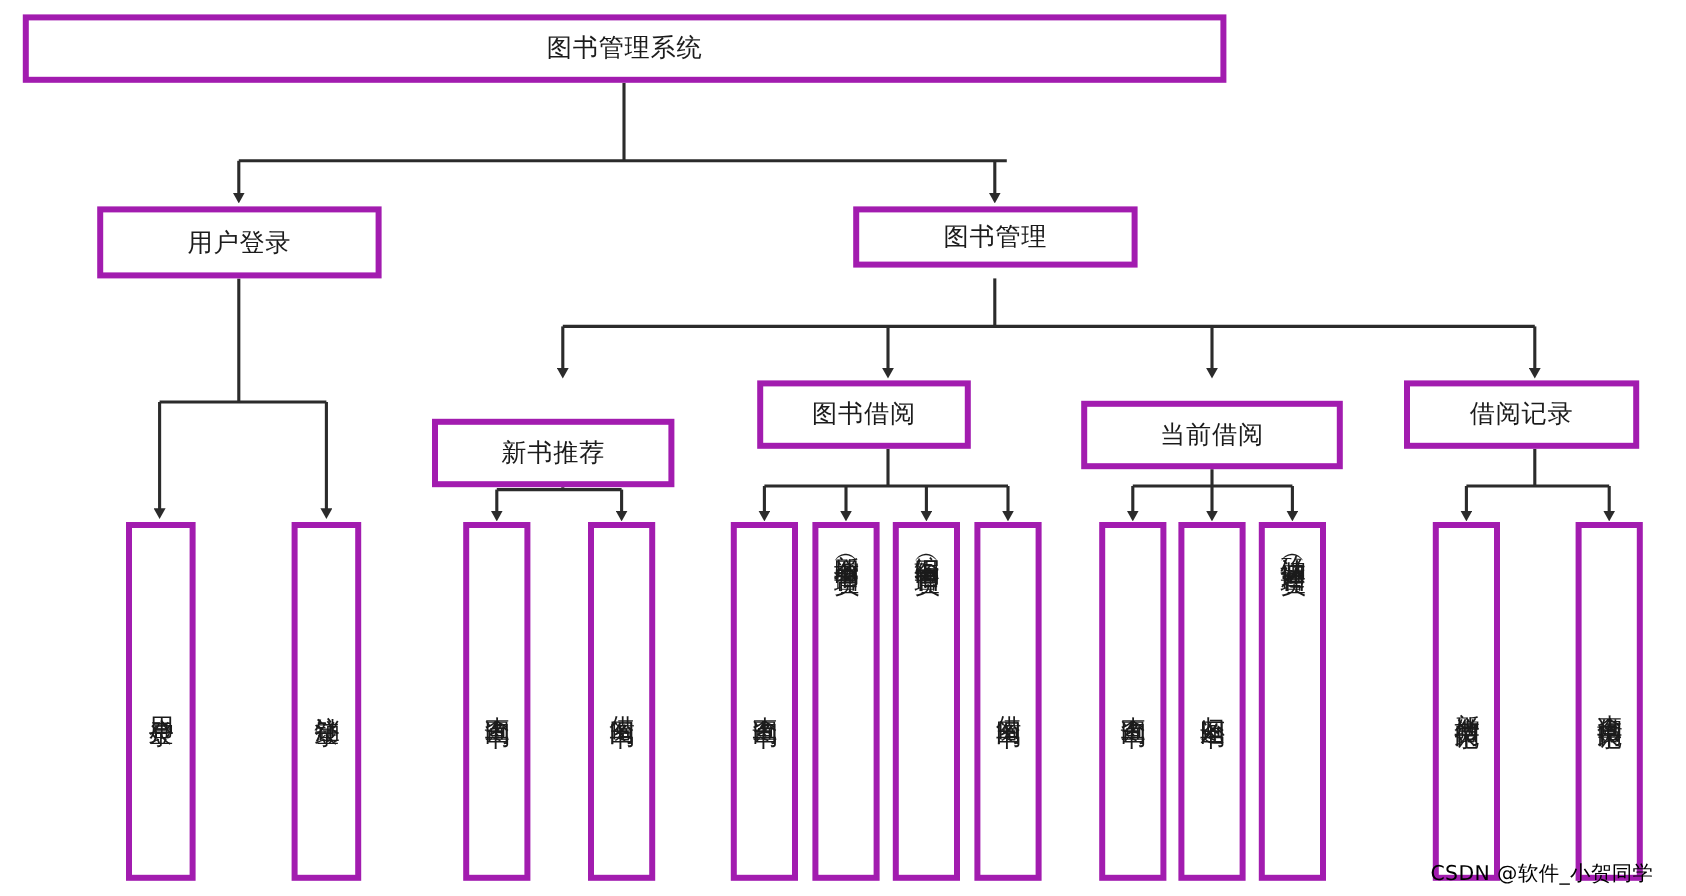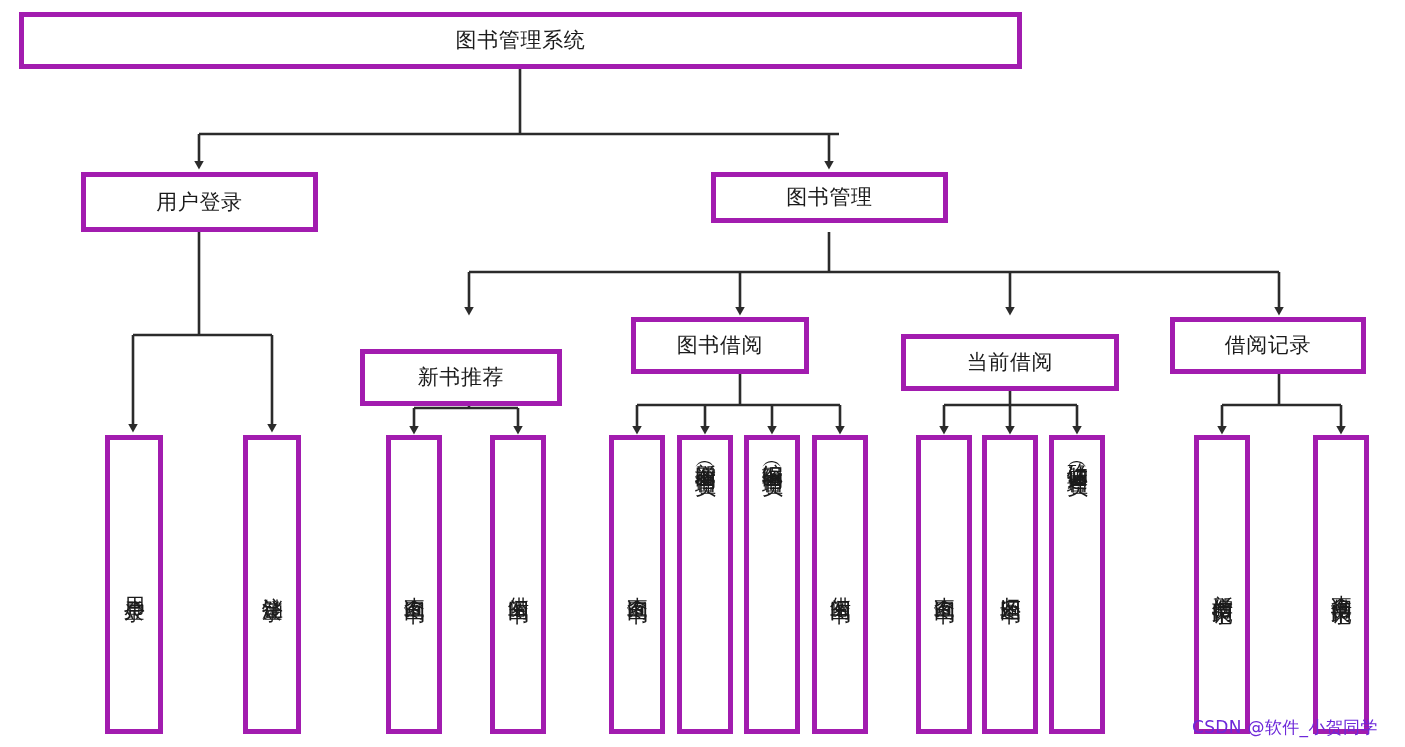--- a/index.html
+++ b/index.html
@@ -63,21 +63,21 @@
     line-height: 1;
   }
   
   .node.vertical.centered {
     align-items: center;
     padding-top: 0;
   }
   
   #watermark {
     position: absolute;
-    color: #6d28d9;
+    color: #000000;
     font-size: 17px;
     white-space: nowrap;
     letter-spacing: 0.02em;
   }
 </style>
 </head>
 <body>
 
 <div id="diagram-root">
 

